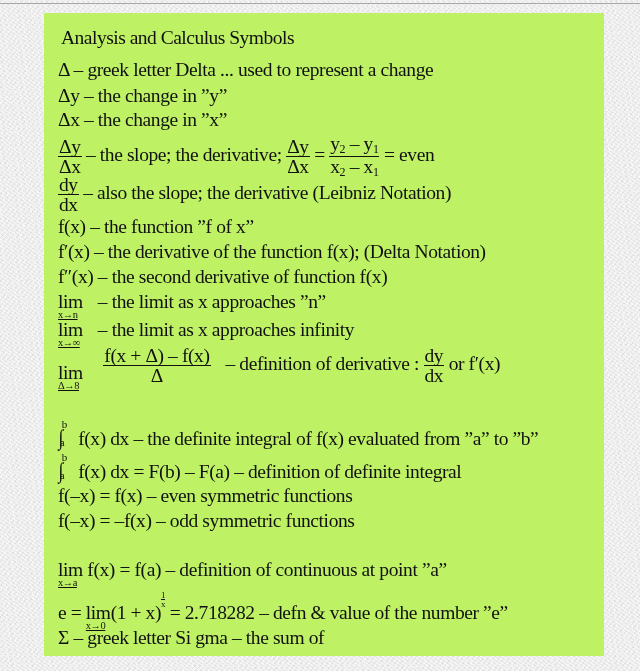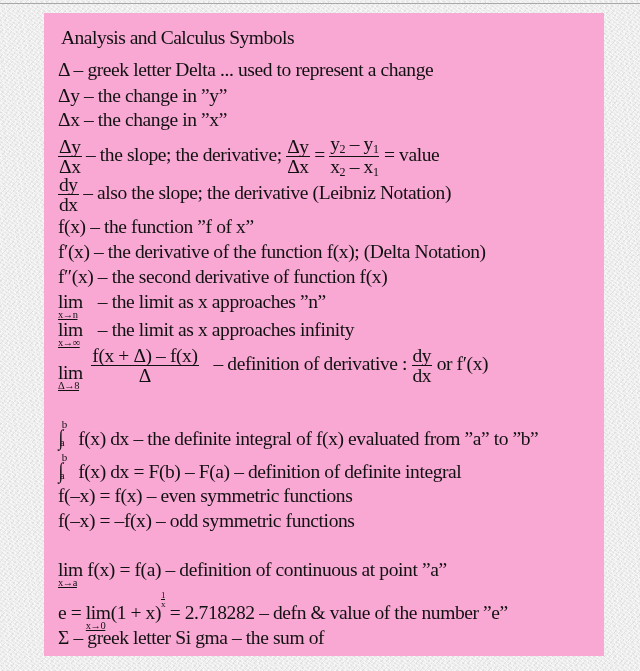--- a/index.html
+++ b/index.html
@@ -9,21 +9,21 @@
     background-image:
       repeating-linear-gradient(35deg, rgba(255,255,255,0.55) 0 1px, rgba(0,0,0,0) 1px 3px),
       repeating-linear-gradient(-50deg, rgba(200,200,200,0.35) 0 1px, rgba(0,0,0,0) 1px 4px),
       repeating-linear-gradient(80deg, rgba(255,255,255,0.4) 0 1px, rgba(0,0,0,0) 1px 5px);
     font-family: "Liberation Serif", "DejaVu Serif", serif;
     color: #111;
   }
   .topline { position: absolute; left: 0; top: 3px; width: 640px; height: 1px; background: #a8a8a8; }
   .panel {
     position: absolute; left: 44px; top: 13px; width: 560px; height: 643px;
-    background: #f9a8d4;
+    background: #bef264;
   }
   .row { position: absolute; left: 14px; white-space: nowrap; font-size: 19.5px; letter-spacing: -0.4px; line-height: 22px; }
   .title { position: absolute; left: 17px; top: 14px; font-size: 19.5px; letter-spacing: -0.5px; white-space: nowrap; }
   .frac { display: inline-block; vertical-align: middle; text-align: center; line-height: 19px; position: relative; }
   .frac .num { display: block; padding: 0 1px; }
   .frac .den { display: block; border-top: 1.3px solid #111; padding: 0 1px; }
   .lim { display: inline-block; position: relative; vertical-align: baseline; }
   .lim .under { position: absolute; left: 0; top: 19px; font-size: 10.5px; letter-spacing: -0.5px; line-height: 10px; text-decoration: underline; }
   .integral { display: inline-block; position: relative; font-size: 22px; transform: scaleX(0.8); }
   .intlims { display: inline-block; position: relative; width: 10px; height: 22px; vertical-align: baseline; }
@@ -72,21 +72,21 @@
     <span class="frac">
       <span class="num">Δy</span>
       <span class="den">Δx</span>
     </span>
     <span>=</span>
     <span class="frac">
       <span class="num"><span>y</span><span class="sub">2</span><span> – </span><span>y</span><span class="sub">1</span></span>
       <span class="den"><span>x</span><span class="sub">2</span><span> – </span><span>x</span><span class="sub">1</span></span>
     </span>
     <span>=</span>
-    <span>value</span>
+    <span>even</span>
   </div>
 
   <div class="row" style="top:162px">
     <span class="frac">
       <span class="num">dy</span>
       <span class="den">dx</span>
     </span>
     <span>–</span>
     <span>also the slope;  the derivative (Leibniz Notation)</span>
   </div>
@@ -127,21 +127,21 @@
     <span class="gap"></span>
     <span>–</span>
     <span>the  limit as x approaches  infinity</span>
   </div>
 
   <div class="row" style="top:333px">
     <span class="lim" style="top:9px">
       <span>lim</span>
       <span class="under">Δ→8</span>
     </span>
-    <span class="frac" style="margin-left:4px">
+    <span class="frac" style="margin-left:16px">
       <span class="num">f(x + Δ)  –  f(x)</span>
       <span class="den">Δ</span>
     </span>
     <span class="gap"></span>
     <span>–</span>
     <span>definition of derivative :</span>
     <span class="frac">
       <span class="num">dy</span>
       <span class="den">dx</span>
     </span>

